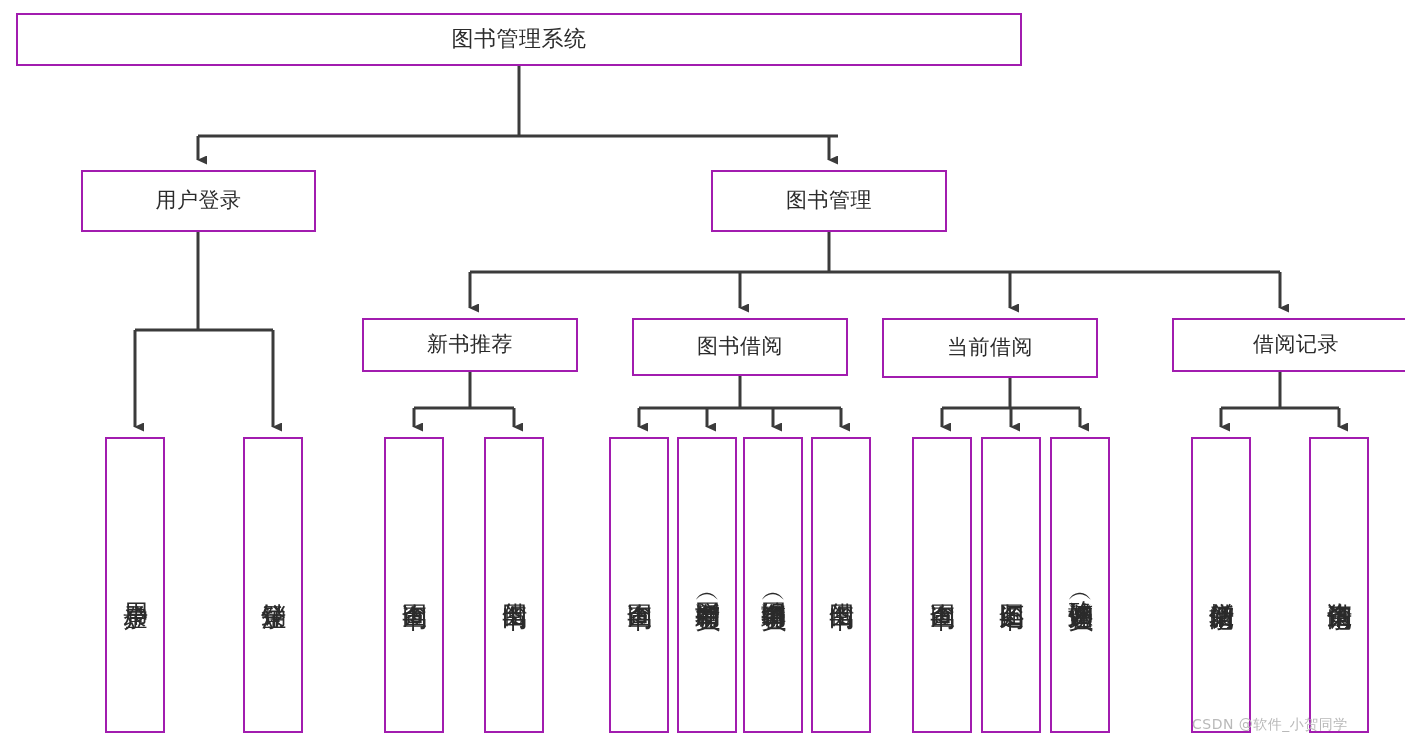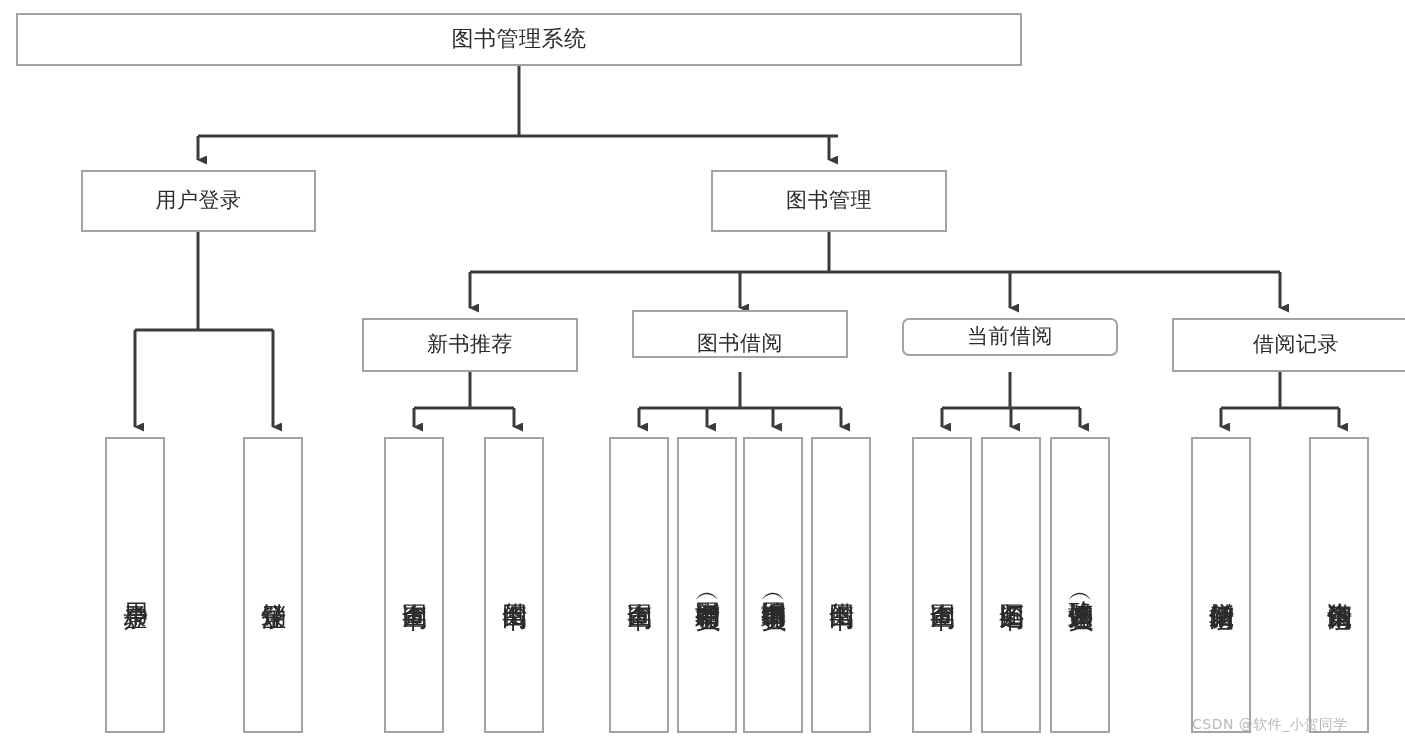--- a/index.html
+++ b/index.html
@@ -22,21 +22,21 @@
     left: 0;
     top: 0;
     width: 1405px;
     height: 747px;
     pointer-events: none;
   }
   .node {
     position: absolute;
     box-sizing: border-box;
     background: #ffffff;
-    border: 2px solid #a3a3a3;
+    border: 2px solid #a21caf;
     display: flex;
     align-items: center;
     justify-content: center;
     color: #2b2b2b;
   }
   .node .label {
     display: block;
     text-align: center;
     line-height: 1.12;
     color: #2b2b2b;
@@ -134,24 +134,24 @@
   <div class="node horiz" style="left:81px; top:170px; width:235px; height:62px;">
     <span class="label">用户登录</span>
   </div>
   <div class="node horiz" style="left:711px; top:170px; width:236px; height:62px;">
     <span class="label">图书管理</span>
   </div>
 
   <div class="node horiz" style="left:362px; top:318px; width:216px; height:54px;">
     <span class="label">新书推荐</span>
   </div>
-  <div class="node horiz" style="left:632px; top:310px; width:216px; height:48px;align-items:flex-end;">
+  <div class="node horiz" style="left:632px; top:318px; width:216px; height:58px;">
     <span class="label">图书借阅</span>
   </div>
-  <div class="node horiz" style="left:902px; top:318px; width:216px; height:38px;border-radius:7px;">
+  <div class="node horiz" style="left:882px; top:318px; width:216px; height:60px;">
     <span class="label">当前借阅</span>
   </div>
   <div class="node horiz" style="left:1172px; top:318px; width:248px; height:54px;">
     <span class="label">借阅记录</span>
   </div>
 
   <div class="node leaf" style="left:105px; top:437px; width:60px; height:296px;">
     <span class="label">用户登录</span>
   </div>
   <div class="node leaf" style="left:243px; top:437px; width:60px; height:296px;">

